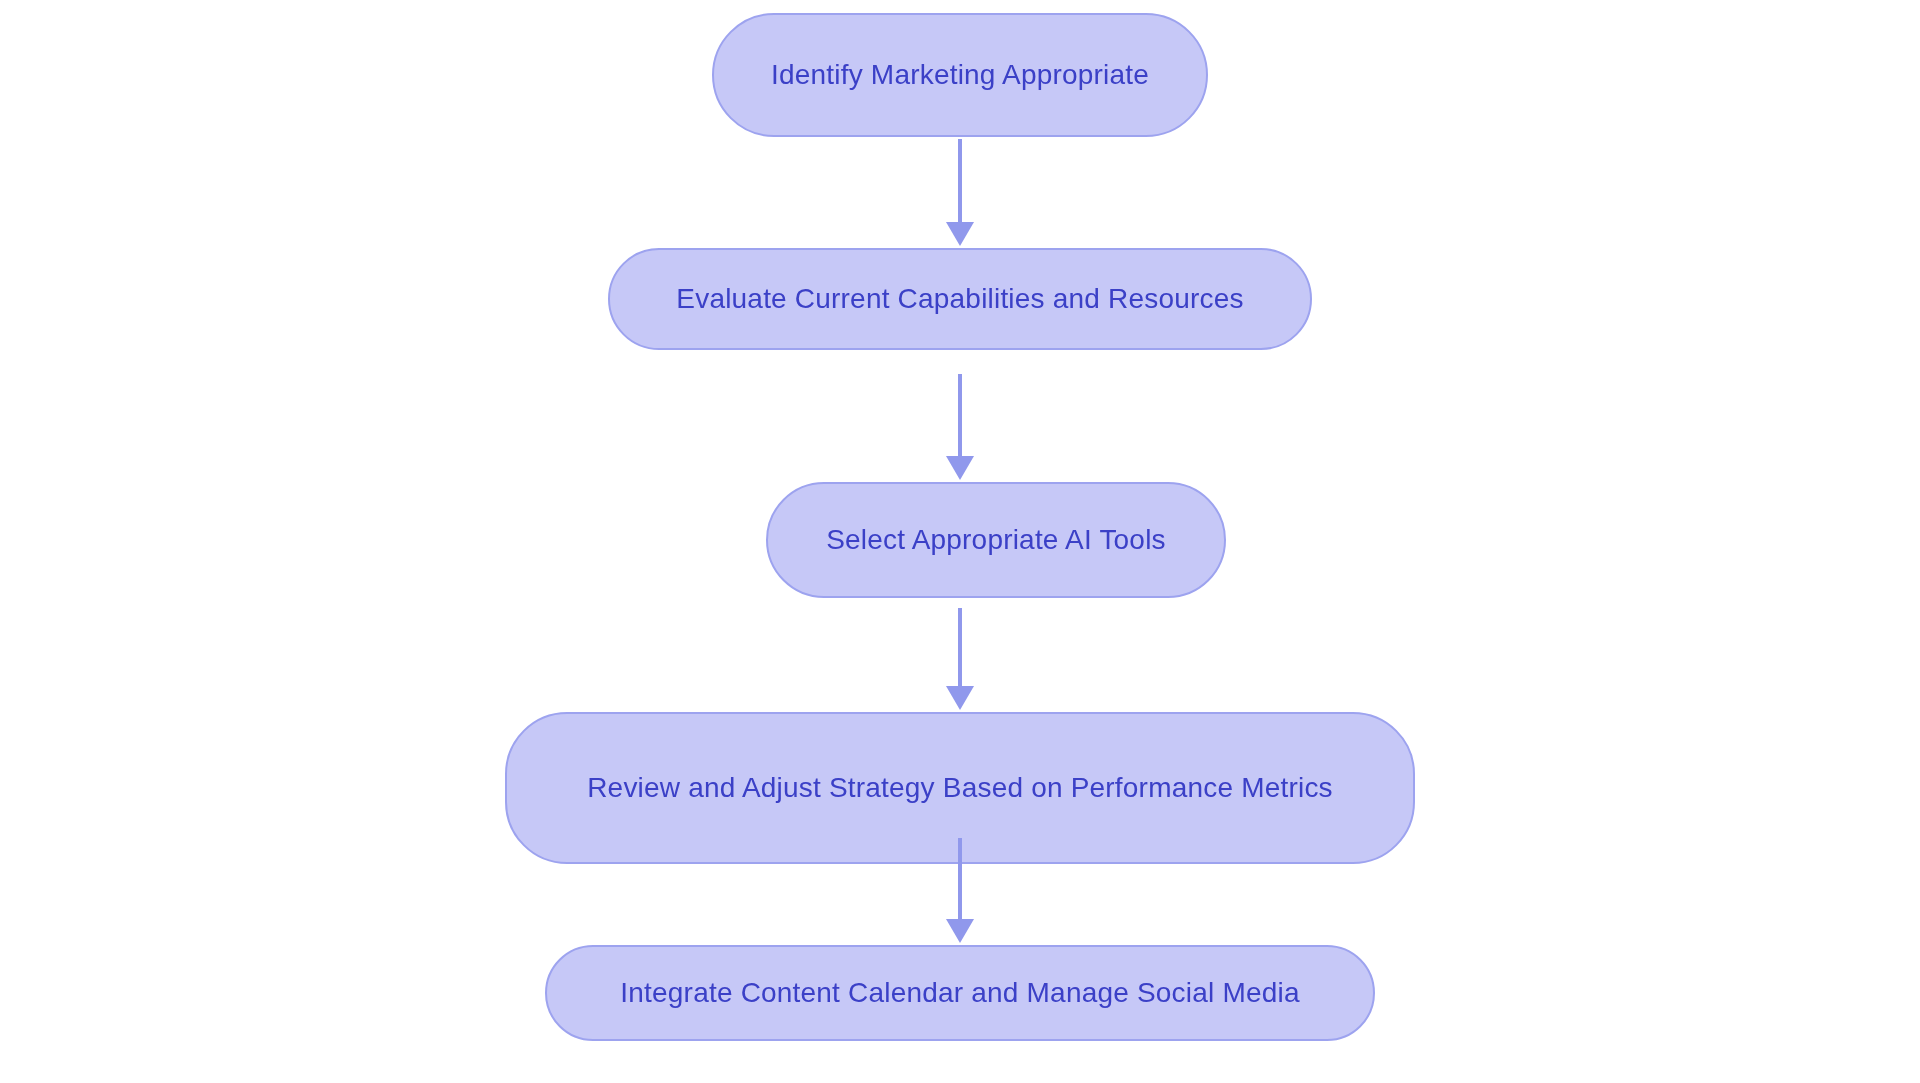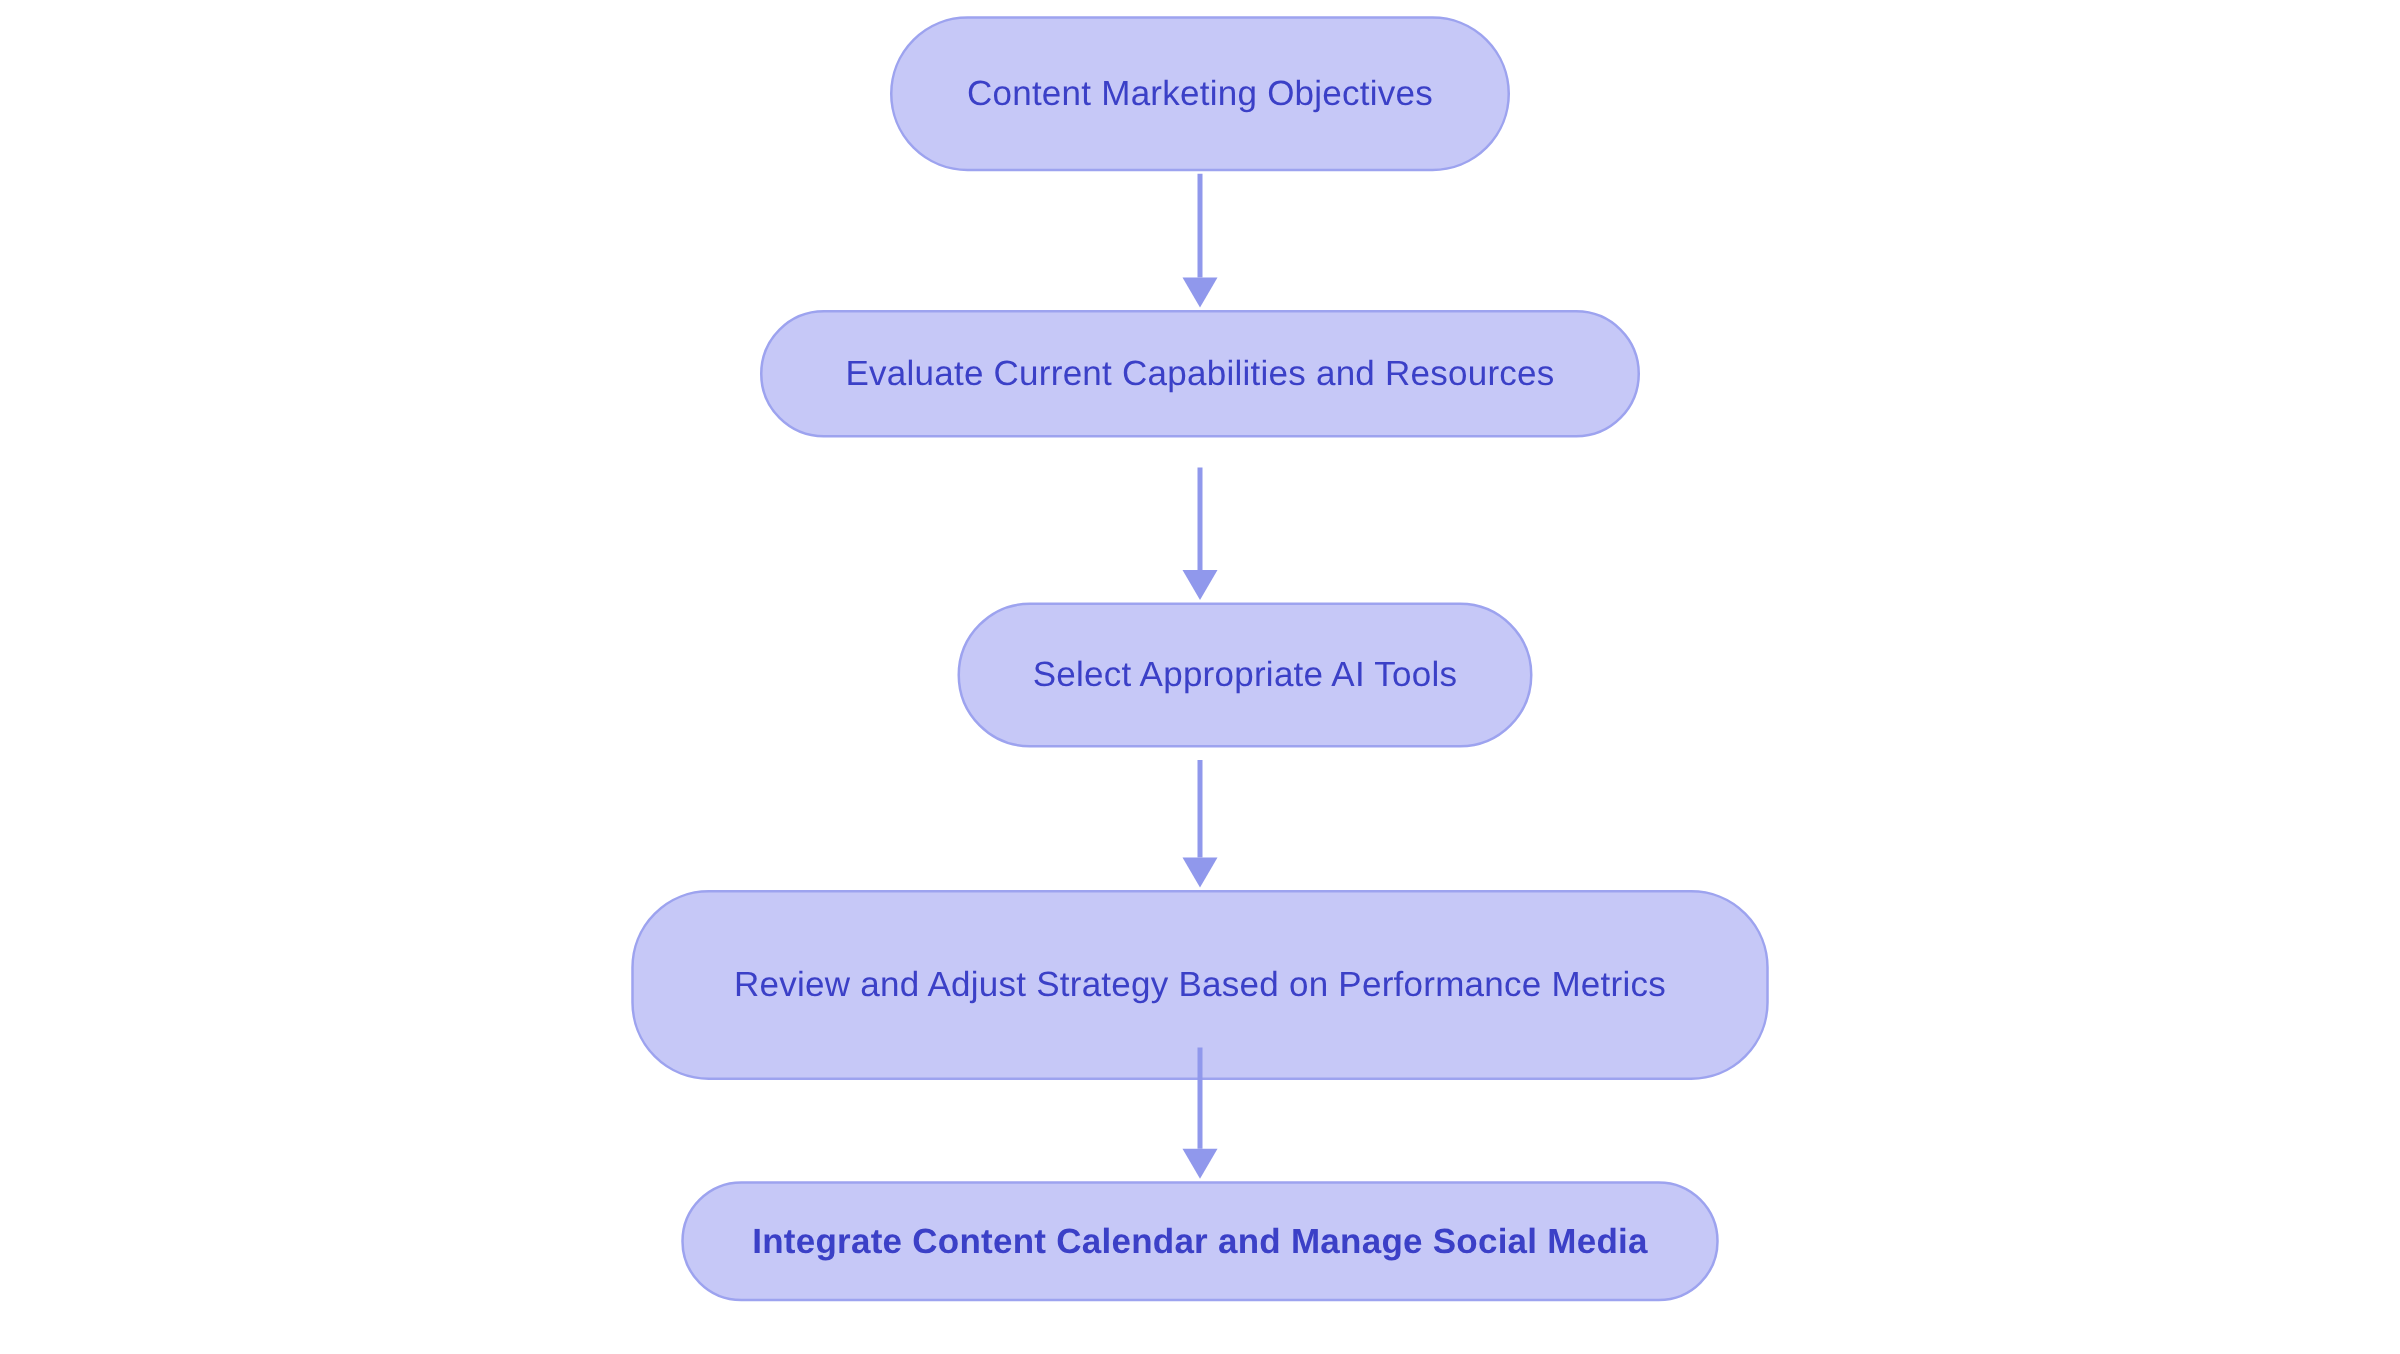--- a/index.html
+++ b/index.html
@@ -51,32 +51,32 @@
     height: 0;
     border-left: 14px solid transparent;
     border-right: 14px solid transparent;
     border-top: 24px solid var(--arrow, #9098ec);
   }
   
   #node-0 { left: 712px; top: 13px;  width: 496px; height: 124px; }
   #node-1 { left: 608px; top: 248px; width: 704px; height: 102px; }
   #node-2 { left: 766px; top: 482px; width: 460px; height: 116px; }
   #node-3 { left: 505px; top: 712px; width: 910px; height: 152px; }
-  #node-4 { left: 545px; top: 945px; width: 830px; height: 96px; font-weight: bold; }
+  #node-4 { left: 545px; top: 945px; width: 830px; height: 96px; }
   #arrow-0 { left: 946px; top: 139px; height: 107px; }
   #arrow-1 { left: 946px; top: 374px; height: 106px; }
   #arrow-2 { left: 946px; top: 608px; height: 102px; }
   #arrow-3 { left: 946px; top: 838px; height: 105px; }
 </style>
 </head>
 <body>
 
 <div class="canvas">
 
-  <div class="node" id="node-0">Content Marketing Objectives</div>
+  <div class="node" id="node-0">Identify Marketing Appropriate</div>
 
   <div class="arrow" id="arrow-0">
     <div class="shaft"></div>
     <div class="head"></div>
   </div>
 
   <div class="node" id="node-1">Evaluate Current Capabilities and Resources</div>
 
   <div class="arrow" id="arrow-1">
     <div class="shaft"></div>

